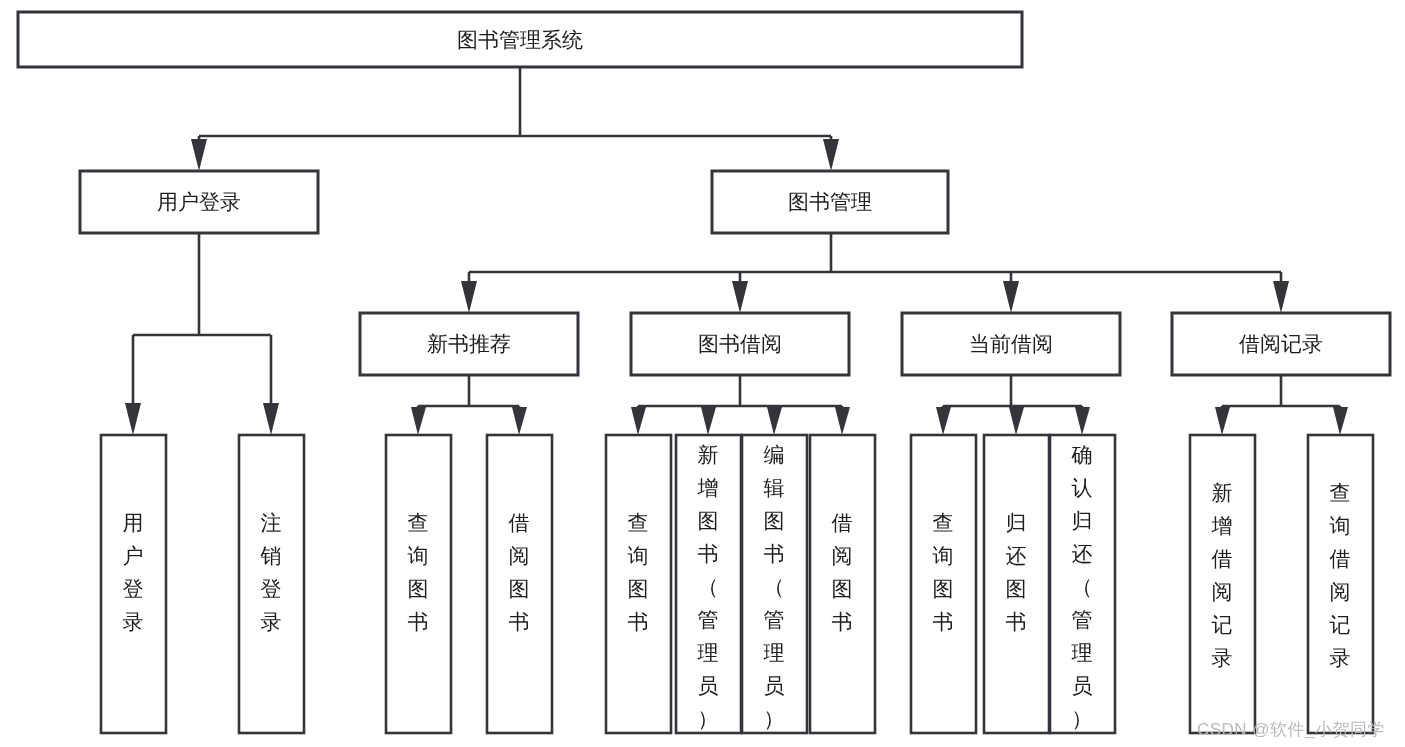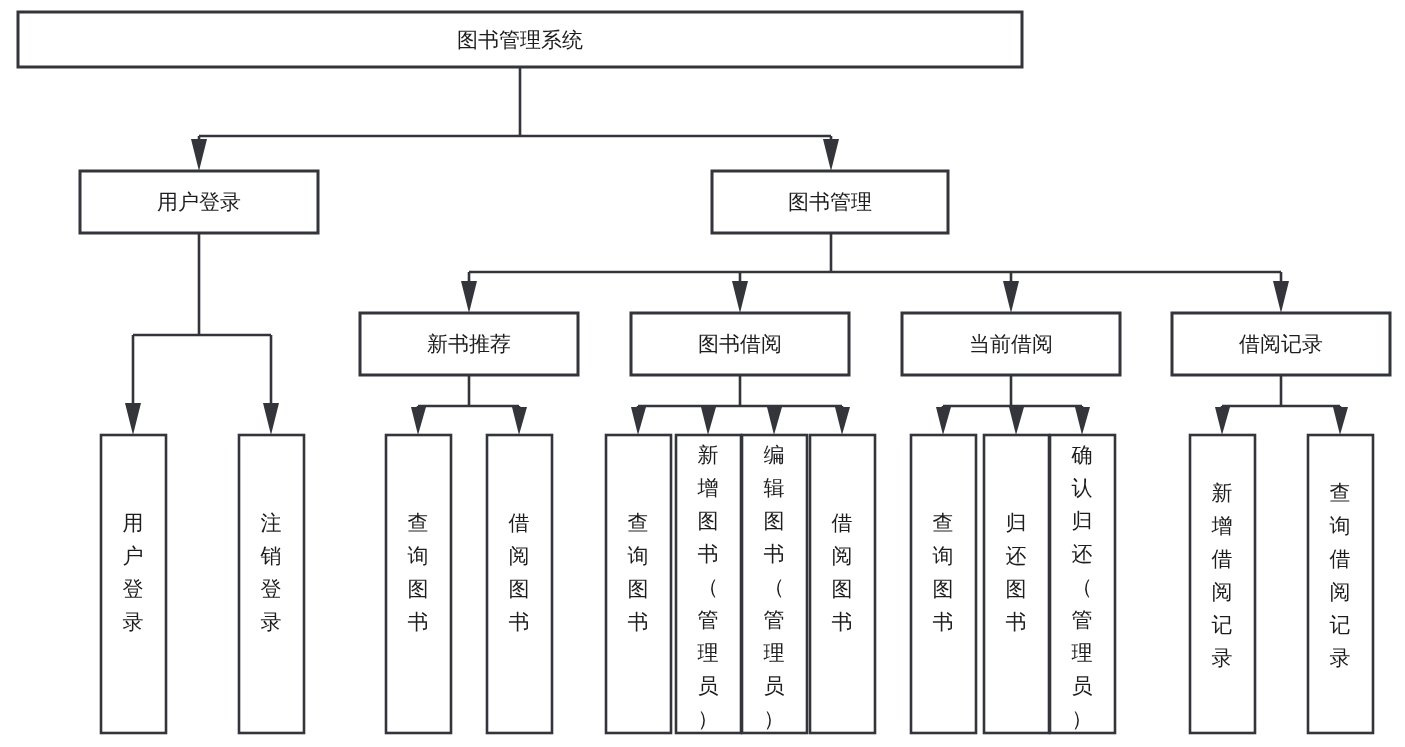--- a/index.html
+++ b/index.html
@@ -224,13 +224,14 @@
       <rect class="node-rect-thin" x="1190" y="435" width="65" height="298"></rect>
       <text class="node-label-v" x="1222" y="500"><tspan x="1222" y="500" text-anchor="middle">新</tspan><tspan x="1222" y="533" text-anchor="middle">增</tspan><tspan x="1222" y="566" text-anchor="middle">借</tspan><tspan x="1222" y="599" text-anchor="middle">阅</tspan><tspan x="1222" y="632" text-anchor="middle">记</tspan><tspan x="1222" y="665" text-anchor="middle">录</tspan></text>
     </g>
     <g>
       <rect class="node-rect-thin" x="1308" y="435" width="65" height="298"></rect>
       <text class="node-label-v" x="1340" y="500"><tspan x="1340" y="500" text-anchor="middle">查</tspan><tspan x="1340" y="533" text-anchor="middle">询</tspan><tspan x="1340" y="566" text-anchor="middle">借</tspan><tspan x="1340" y="599" text-anchor="middle">阅</tspan><tspan x="1340" y="632" text-anchor="middle">记</tspan><tspan x="1340" y="665" text-anchor="middle">录</tspan></text>
     </g>
 
   </svg>
 
+  <div class="watermark">CSDN @软件_小贺同学</div>
 </div>
 
 </body></html>

